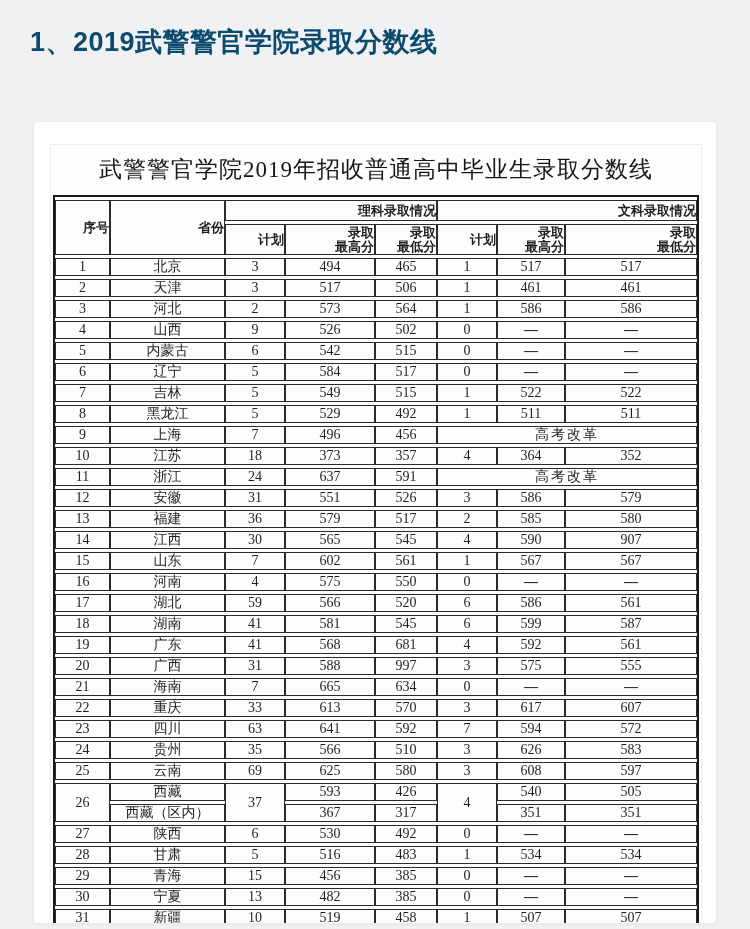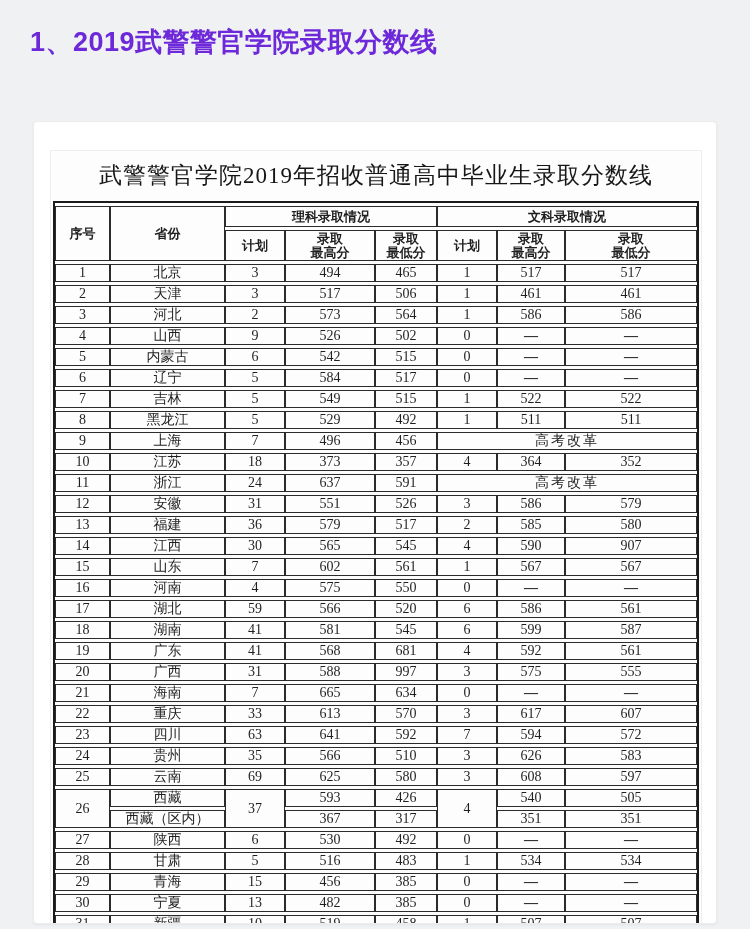--- a/index.html
+++ b/index.html
@@ -16,21 +16,21 @@
   }
   .card{
     margin:62px 33px 0 33px;
     height:803px;box-sizing:border-box;
     background:#ffffff;
     border:1px solid #ececec;border-radius:4px;
     box-shadow:0 1px 3px rgba(0,0,0,.05);
     padding:12px 16px;overflow:hidden;
   }
   .scan{
-    box-sizing:border-box;width:652px;margin:16px auto;height:100%;
+    box-sizing:border-box;width:652px;margin:10px auto;height:100%;
     background:#fdfdfd;border:1px solid #ededed;
     padding:10px 2px 8px 2px;
   }
   .scan-title{
     font-family:"Liberation Serif","DejaVu Serif",serif;
     font-size:23px;line-height:30px;color:#161616;
     text-align:center;margin:0 0 10px 0;letter-spacing:1px;
     font-weight:500;
   }
   table.score{
@@ -42,34 +42,35 @@
   table.score th,table.score td{
     border:1px solid #2b2b2b;
     text-align:center;vertical-align:middle;
     padding:0;overflow:hidden;
     color:#1f1f1f;background:#fdfdfd;
   }
   table.score th{
     font-family:"Liberation Sans","DejaVu Sans",sans-serif;
     font-weight:700;font-size:13px;line-height:14px;
     white-space:pre-line;
+    text-align:right;
   }
   thead tr.group-row th{height:19px;}
   thead tr.sub-row th{height:29px;}
   table.score td{
     font-family:"Liberation Serif","DejaVu Serif",serif;
     font-size:14px;line-height:16px;height:16px;
   }
   td.dash{color:#787878;font-weight:700;font-size:13px;}
   td.reform{letter-spacing:2px;}
 </style>
 </head>
 <body>
 
-<h1 class="page-heading" style="color: #6d28d9;">1、2019武警警官学院录取分数线</h1>
+<h1 class="page-heading" style="color: #0c4a6e;">1、2019武警警官学院录取分数线</h1>
 
 <div class="card">
   <div class="scan">
     <div class="scan-title">武警警官学院2019年招收普通高中毕业生录取分数线</div>
     <table class="score">
       <colgroup>
         <col style="width:55px">
           <col style="width:115px">
         <col style="width:60px">
           <col style="width:90px">

